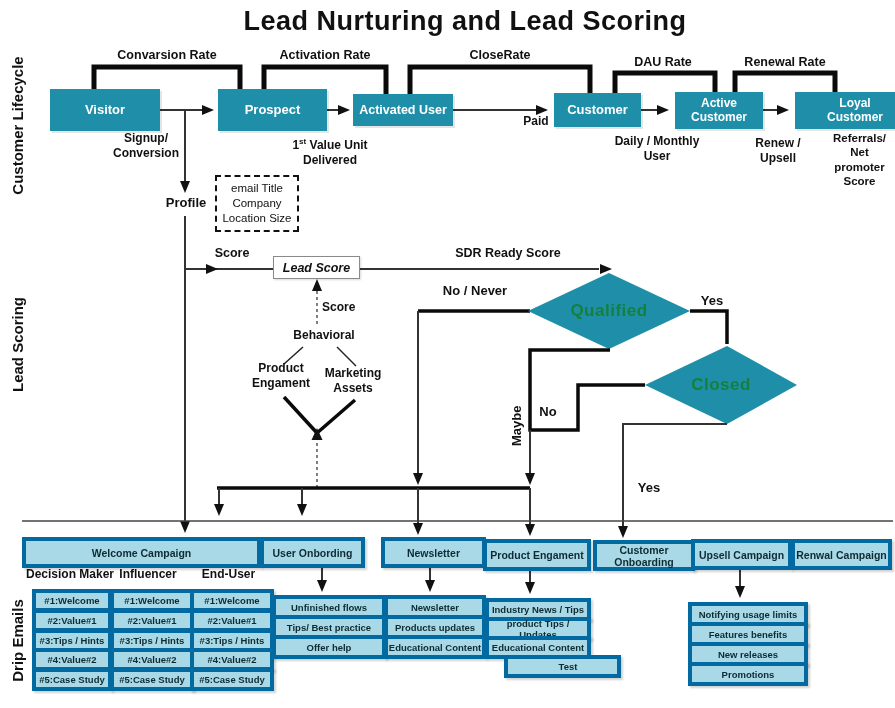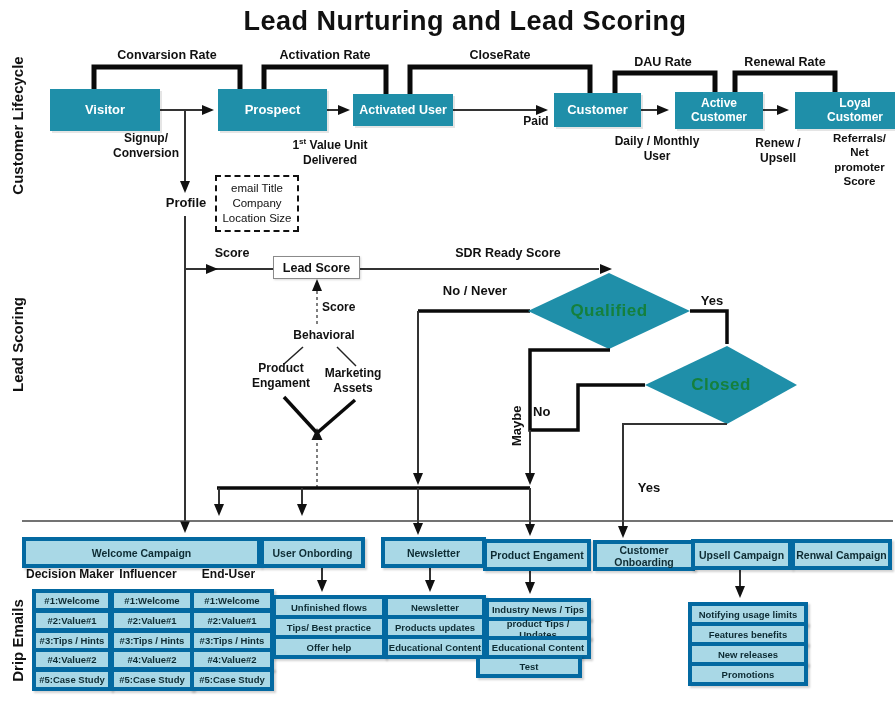--- a/index.html
+++ b/index.html
@@ -143,33 +143,33 @@
 Net
 promoter
 Score</div>
   <div class="abs lbl" style="left:163px;top:195px;width:46px;font-size:13px;">Profile</div>
 
   <div class="dash-box" style="left:215px;top:175px;width:80px;height:53px;">email Title
 Company
 Location Size</div>
 
   <div class="abs lbl" style="left:202px;top:246px;width:60px;">Score</div>
-  <div class="white-box" style="left:273px;top:256px;width:85px;height:21px;">Lead Score</div>
+  <div class="white-box" style="left:273px;top:256px;width:85px;height:21px;font-style:italic;">Lead Score</div>
   <div class="abs lbl" style="left:438px;top:246px;width:140px;">SDR Ready Score</div>
   <div class="abs lbl-med" style="left:322px;top:300px;width:60px;text-align:left;">Score</div>
   <div class="abs lbl-med" style="left:289px;top:328px;width:70px;">Behavioral</div>
   <div class="abs lbl-med" style="left:245px;top:361px;width:72px;">Product
 Engament</div>
   <div class="abs lbl-med" style="left:320px;top:366px;width:66px;">Marketing
 Assets</div>
   <div class="abs lbl" style="left:435px;top:283px;width:80px;font-size:13px;">No / Never</div>
   <div class="diamond-txt" style="left:528px;top:301px;width:162px;">Qualified</div>
   <div class="abs lbl" style="left:694px;top:293px;width:36px;font-size:13px;">Yes</div>
   <div class="abs lbl" style="left:492px;top:418px;width:50px;font-size:13px;transform:rotate(-90deg);">Maybe</div>
-  <div class="abs lbl" style="left:533px;top:404px;width:30px;font-size:13px;text-align:left;">No</div>
+  <div class="abs lbl" style="left:533px;top:404px;width:30px;font-size:13px;text-align:center;">No</div>
   <div class="diamond-txt" style="left:645px;top:375px;width:152px;">Closed</div>
   <div class="abs lbl" style="left:629px;top:480px;width:40px;font-size:13px;">Yes</div>
 
   <div class="lt-box camp" style="left:22px;top:537px;width:231px;height:23px;">Welcome Campaign</div>
   <div class="lt-box camp" style="left:260px;top:537px;width:97px;height:23px;">User Onbording</div>
   <div class="lt-box camp" style="left:381px;top:537px;width:97px;height:23px;">Newsletter</div>
   <div class="lt-box camp" style="left:483px;top:539px;width:100px;height:24px;">Product Engament</div>
   <div class="lt-box camp" style="left:593px;top:540px;width:94px;height:23px;">Customer Onboarding</div>
   <div class="lt-box camp" style="left:691px;top:539px;width:93px;height:23px;">Upsell Campaign</div>
   <div class="lt-box camp" style="left:791px;top:539px;width:93px;height:23px;">Renwal Campaign</div>
@@ -200,20 +200,20 @@
   <div class="lt-box item" style="left:272px;top:615px;width:106px;height:16px;">Tips/ Best practice</div>
   <div class="lt-box item" style="left:272px;top:635px;width:106px;height:16px;">Offer help</div>
 
   <div class="lt-box item" style="left:384px;top:595px;width:94px;height:16px;">Newsletter</div>
   <div class="lt-box item" style="left:384px;top:615px;width:94px;height:16px;">Products updates</div>
   <div class="lt-box item" style="left:384px;top:635px;width:94px;height:16px;">Educational Content</div>
 
   <div class="lt-box item" style="left:485px;top:598px;width:98px;height:15px;">Industry News / Tips</div>
   <div class="lt-box item" style="left:485px;top:617px;width:98px;height:15px;">product Tips / Updates</div>
   <div class="lt-box item" style="left:485px;top:636px;width:98px;height:15px;">Educational Content</div>
-  <div class="lt-box item" style="left:476px;top:655px;width:98px;height:15px;">Test</div>
+  <div class="lt-box item" style="left:504px;top:655px;width:98px;height:15px;padding-left:11px;">Test</div>
 
   <div class="lt-box item" style="left:688px;top:602px;width:112px;height:16px;">Notifying usage limits</div>
   <div class="lt-box item" style="left:688px;top:622px;width:112px;height:16px;">Features benefits</div>
   <div class="lt-box item" style="left:688px;top:642px;width:112px;height:16px;">New releases</div>
   <div class="lt-box item" style="left:688px;top:662px;width:112px;height:16px;">Promotions</div>
 
 </div>
 
 </body></html>

